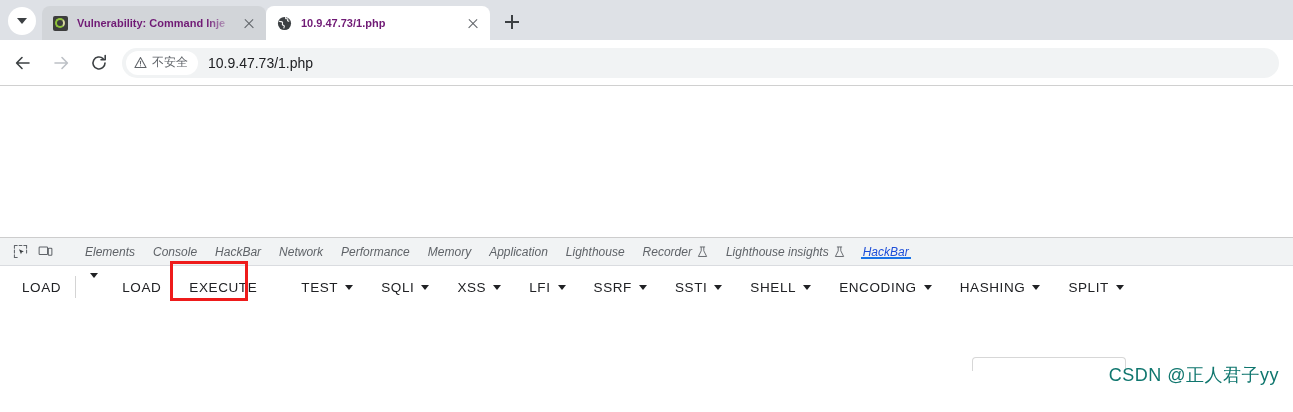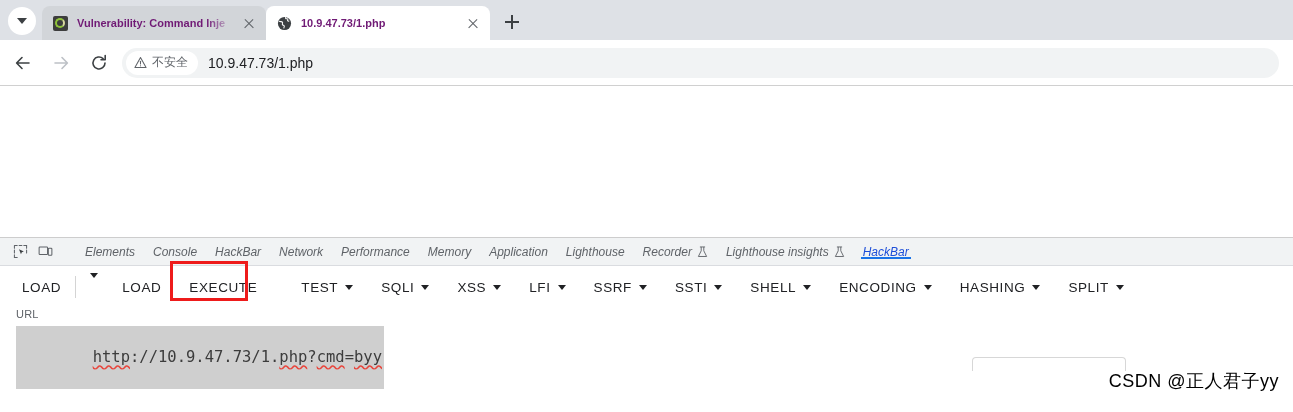--- a/index.html
+++ b/index.html
@@ -314,23 +314,23 @@
   .squiggle {
     text-decoration: underline wavy #e8453c;
     text-decoration-skip-ink: none;
     text-underline-offset: 2px;
   }
 
   
   .watermark {
     position: absolute;
     right: 14px;
-    bottom: 19px;
+    bottom: 25px;
     font-size: 18px;
-    color: #000000;
+    color: #0f766e;
     white-space: nowrap;
     letter-spacing: 0.5px;
   }
   
   .bottom-stub {
     position: absolute;
     left: 972px;
     bottom: 0;
     width: 154px;
     height: 14px;
@@ -536,24 +536,18 @@
       <div class="hb-btn">
         <span>HASHING</span>
         <span class="caret"></span>
       </div>
       <div class="hb-btn">
         <span>SPLIT</span>
         <span class="caret"></span>
       </div>
     </div>
 
-    <div class="hb-url-block">
-      <div class="hb-url-label">URL</div>
-      <div class="hb-url-input">
-        <span class="squiggle">http</span><span>://10.9.47.73/1.</span><span class="squiggle">php</span><span>?</span><span class="squiggle">cmd</span><span>=</span><span class="squiggle">byy</span>
-      </div>
-    </div>
 
     <div class="bottom-stub"></div>
   </div>
 </div>
 
 <div class="watermark">CSDN @正人君子yy</div>
 
 </body></html>

